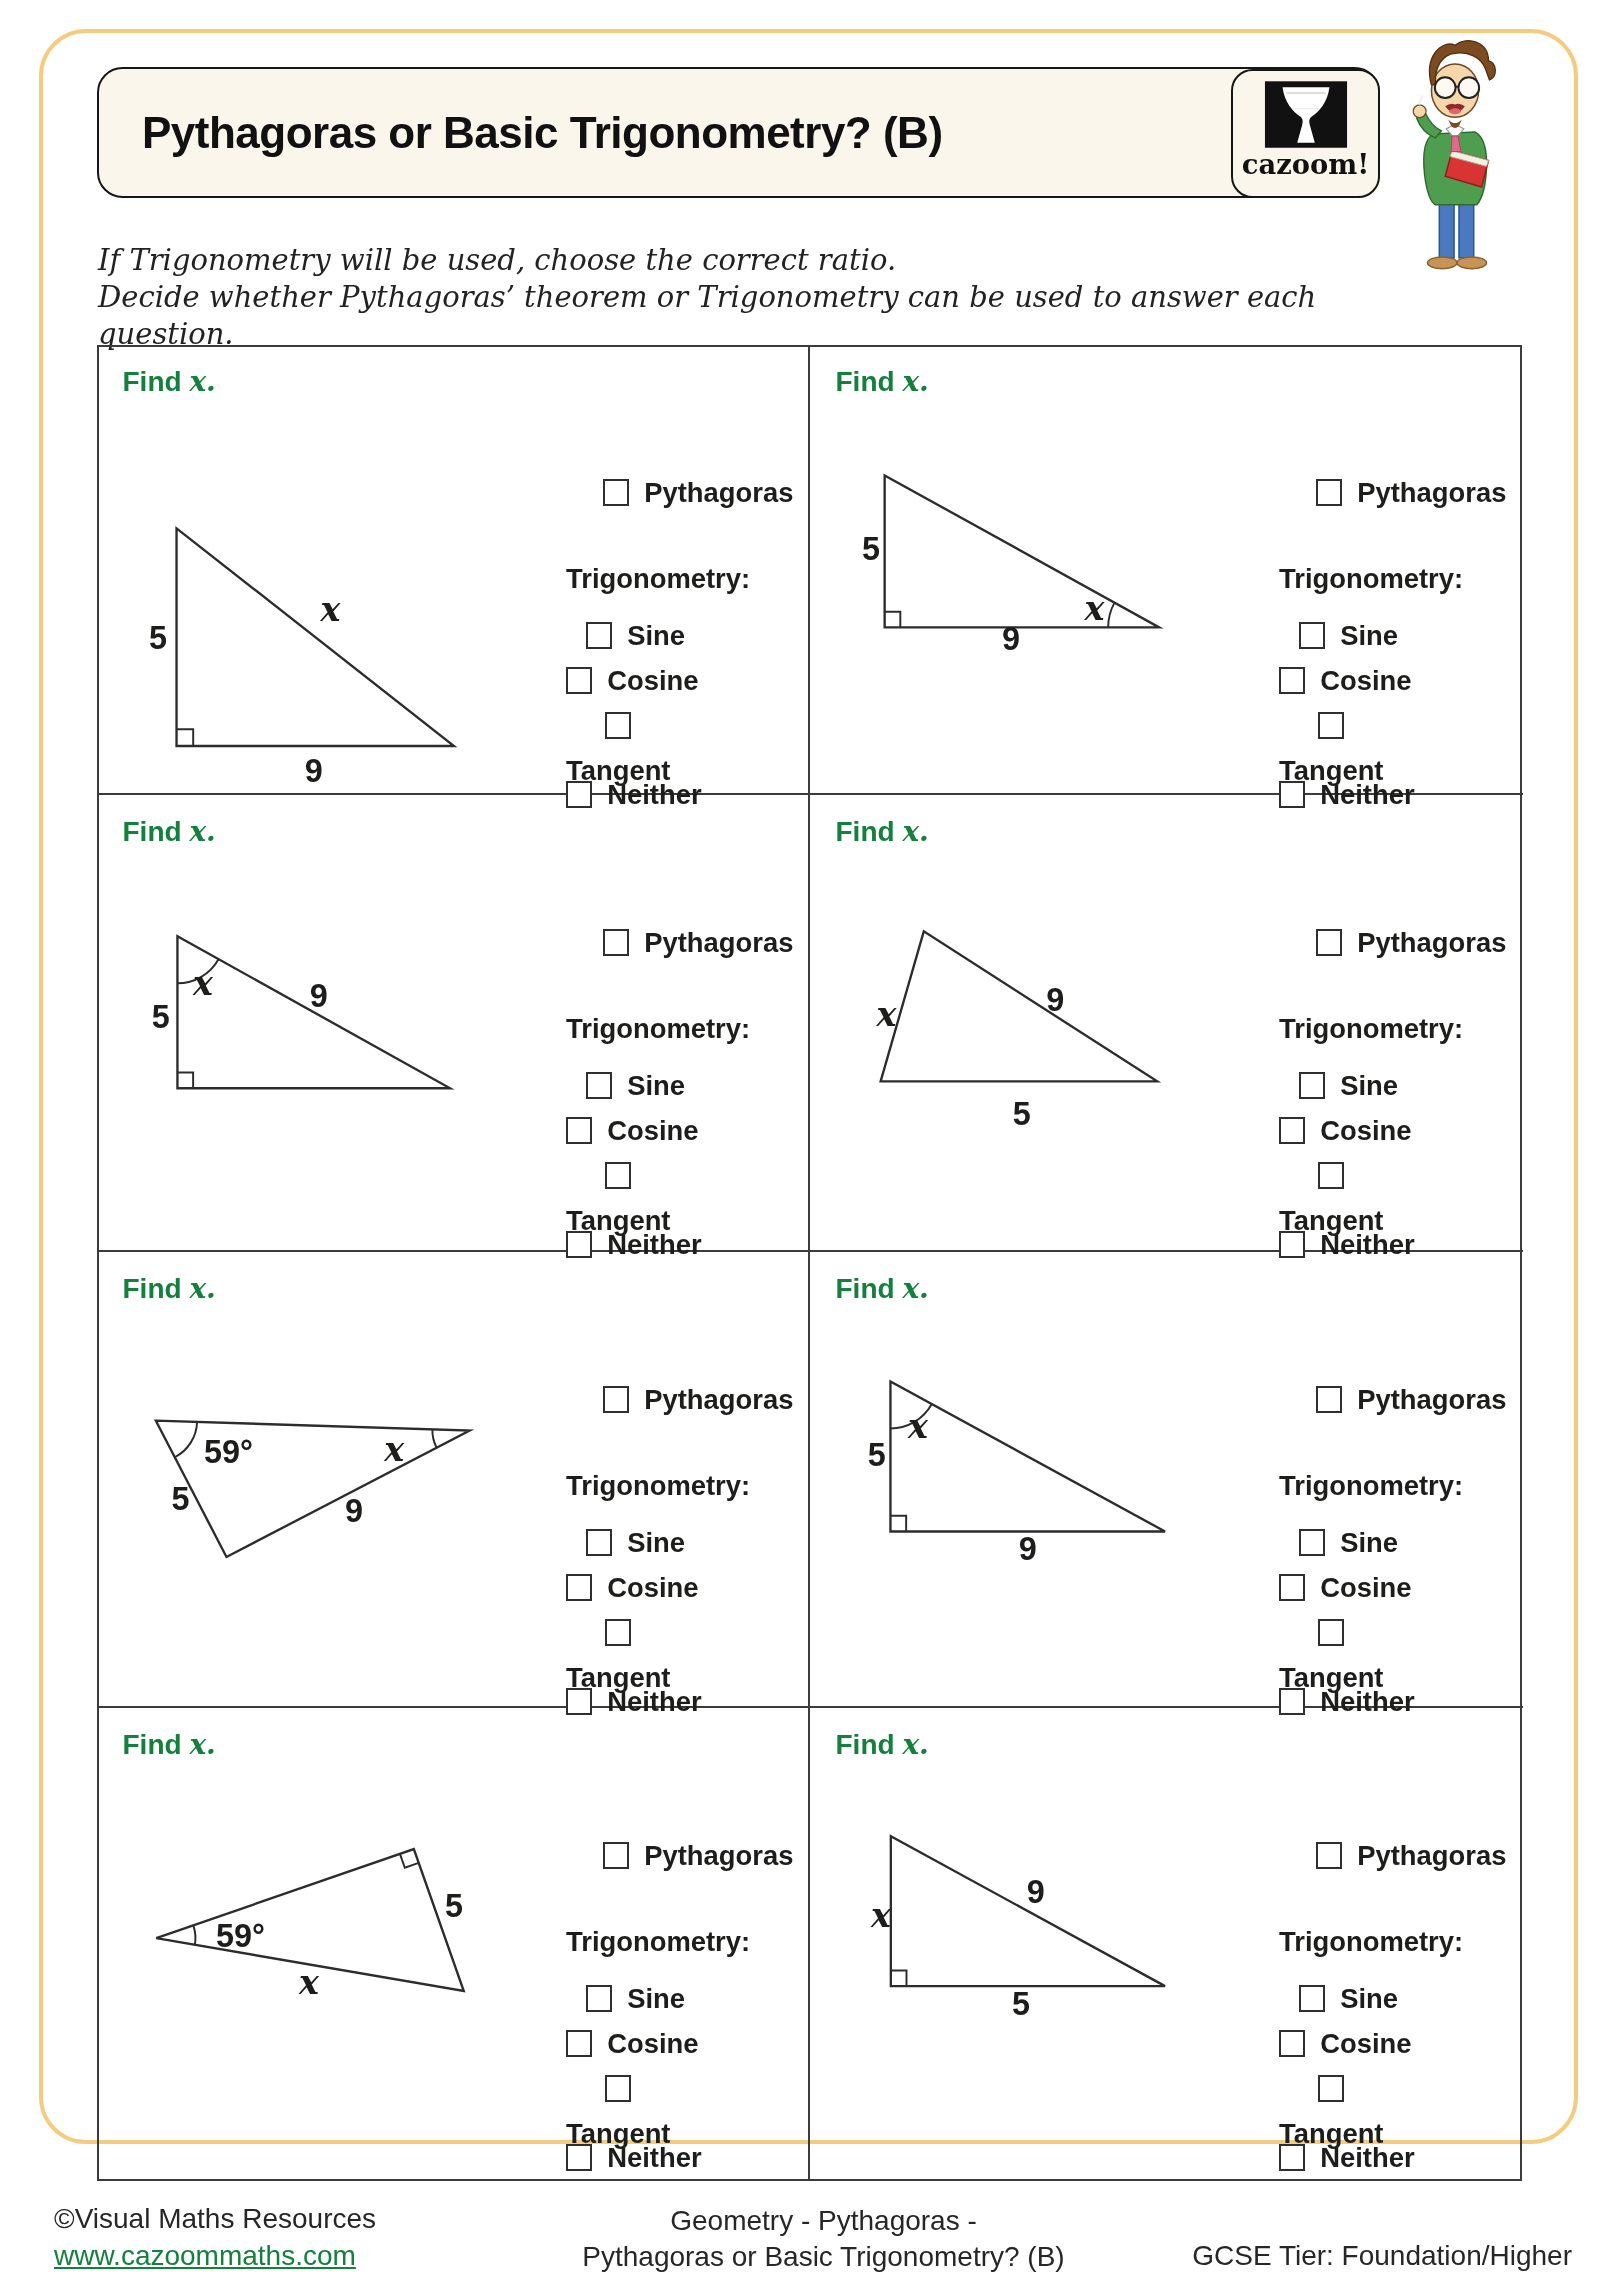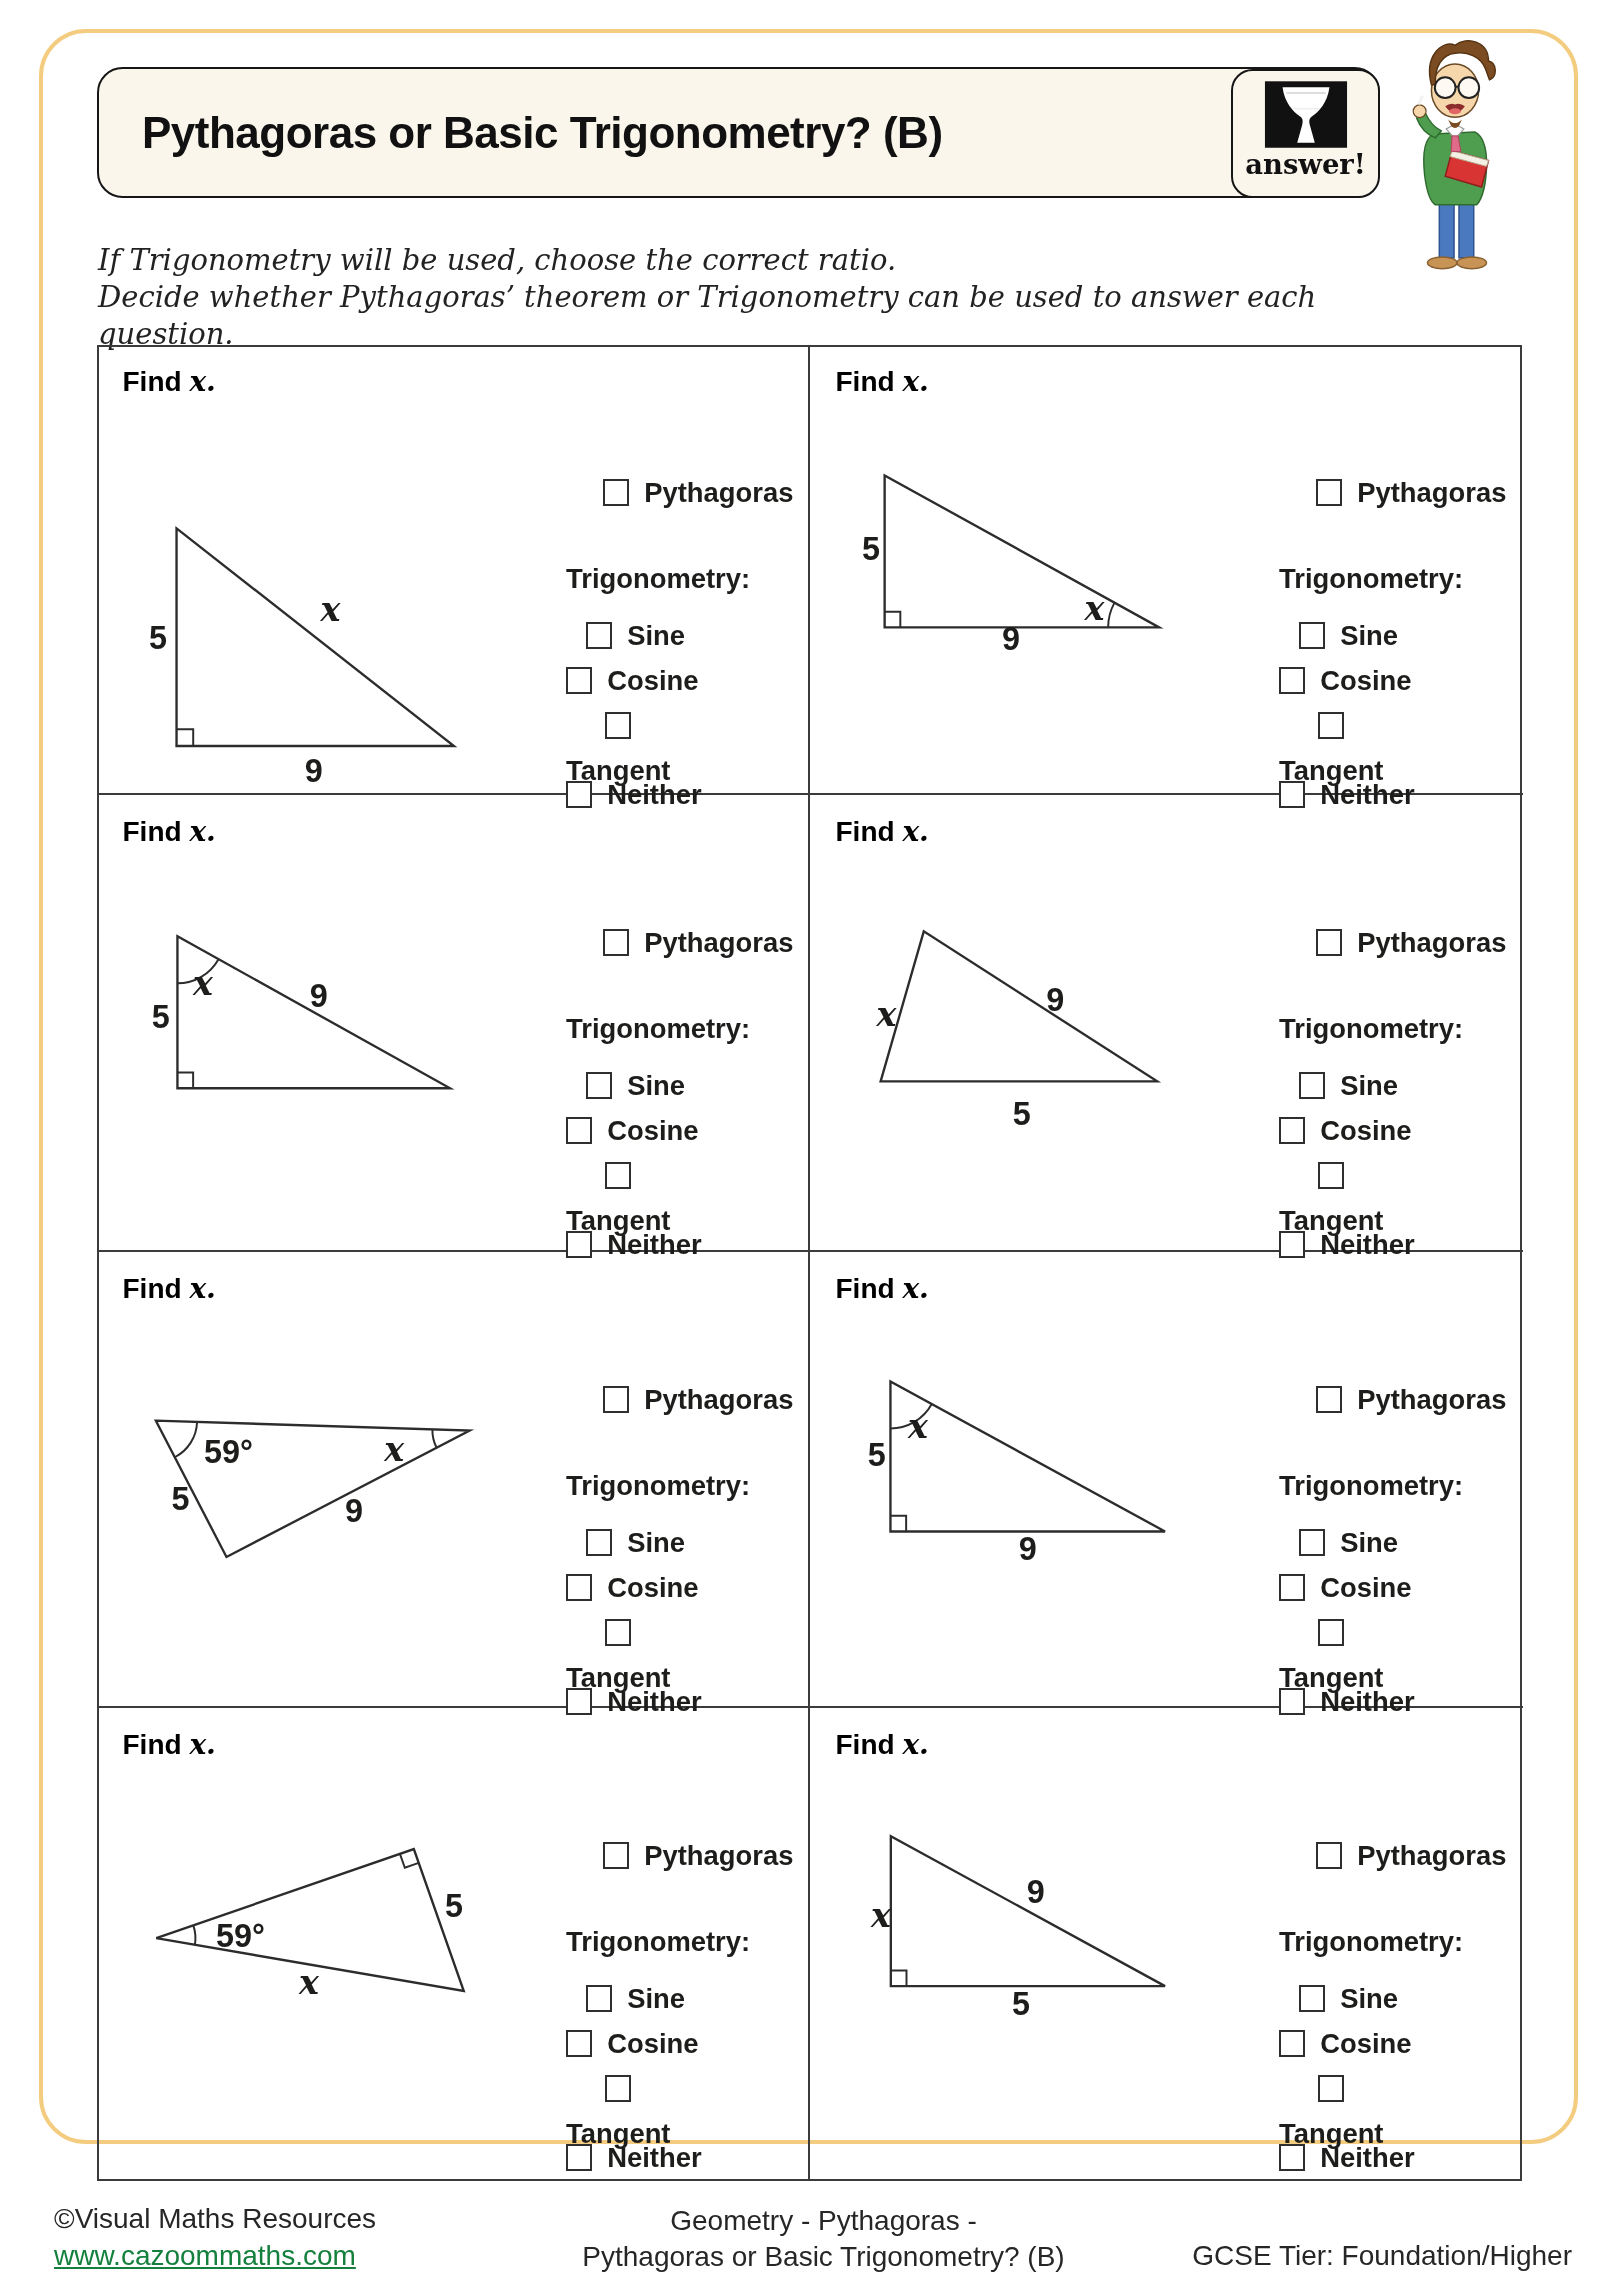--- a/index.html
+++ b/index.html
@@ -45,21 +45,21 @@
     grid-template-rows:450px 457px 456px 473px;
   }
   .grid-frame {
     position:absolute; left:97px; top:345px; width:1425px; height:1836px;
     border:2.5px solid #3b3b3b; box-sizing:border-box; pointer-events:none;
   }
   .cell { position:relative; box-sizing:border-box; border-right:2px solid #3b3b3b; border-bottom:2px solid #3b3b3b; }
   .cell.last-col { border-right:none; }
   .cell.last-row { border-bottom:none; }
 
-  .find { position:absolute; left:25.5px; top:19.6px; font-size:28px; font-weight:bold; color:#000000;text-align:right; }
+  .find { position:absolute; left:25.5px; top:19.6px; font-size:28px; font-weight:bold; color:#15803d;text-align:right; }
   .find .mx { font-family:"DejaVu Serif", serif; font-style:italic; }
 
   .opts { position:absolute; left:469px; top:132px; width:240px; height:382px; }
   .opt-row { position:absolute; left:0; display:flex; align-items:center; gap:15.7px; height:31px; }
   .row-pyth { top:0;padding-left:37px; }
   .trig-head { position:absolute; left:0; top:86px; font-size:27.4px; font-weight:bold; }
   .row-sine { top:143px;padding-left:20px; }
   .row-cosine { top:188px; }
   .row-tangent { top:235px;flex-direction:column; }
   .row-neither { top:302px; }
@@ -87,21 +87,21 @@
   <div class="title-text">Pythagoras or Basic Trigonometry? (B)</div>
 </div>
 
 <div class="logo-box">
   <svg class="logo-drum" width="86" height="69" viewBox="0 0 88 70">
     <rect x="2" y="0" width="84" height="68" fill="#111"></rect>
     <path d="M20,6 H68 C66,22 57,31 50,36 C47,38 47,41 48,45 L53,63 H35 L40,45 C41,41 41,38 38,36 C31,31 22,22 20,6 Z" fill="#fff"></path>
     <line x1="24" y1="12" x2="64" y2="12" stroke="#ddd" stroke-width="2"></line>
     <line x1="30" y1="28" x2="58" y2="28" stroke="#eee" stroke-width="1.5"></line>
   </svg>
-  <div class="logo-text">answer!</div>
+  <div class="logo-text">cazoom!</div>
 </div>
 
 <svg class="teacher" viewBox="0 0 125 250">
   <rect x="44" y="168" width="15" height="58" fill="#4a79c0" stroke="#2d5390" stroke-width="1.5"></rect>
   <rect x="64" y="168" width="15" height="58" fill="#4a79c0" stroke="#2d5390" stroke-width="1.5"></rect>
   <ellipse cx="47" cy="231" rx="15" ry="6" fill="#c79455" stroke="#8a6130" stroke-width="1.5"></ellipse>
   <ellipse cx="77" cy="231" rx="15" ry="6" fill="#c79455" stroke="#8a6130" stroke-width="1.5"></ellipse>
   <path d="M38,100 C29,105 27,122 29,141 C31,158 35,169 40,172 L82,172 C88,166 92,150 92,130 C92,112 88,102 80,98 Z" fill="#4f9e4f" stroke="#2f6b2f" stroke-width="1.5"></path>
   <path d="M40,104 C30,100 24,92 21,84 L30,79 C34,88 40,94 46,97 Z" fill="#4f9e4f" stroke="#2f6b2f" stroke-width="1.5"></path>
   <circle cx="24" cy="77" r="6.5" fill="#f6d7ab" stroke="#6b4a26" stroke-width="1.2"></circle>

